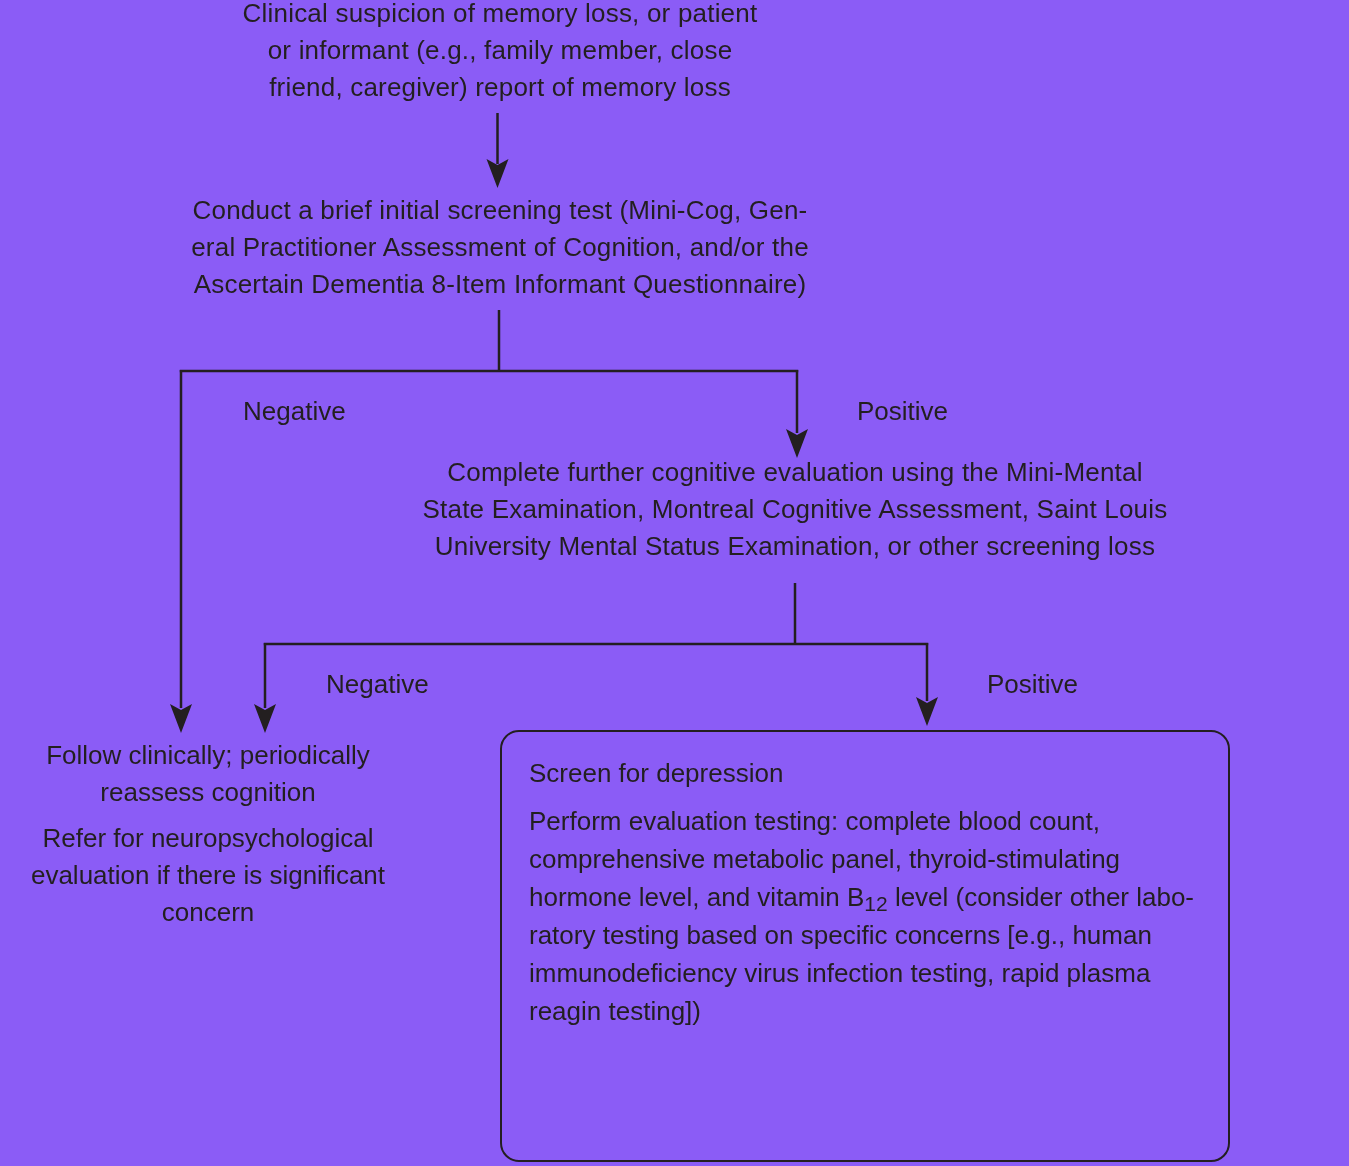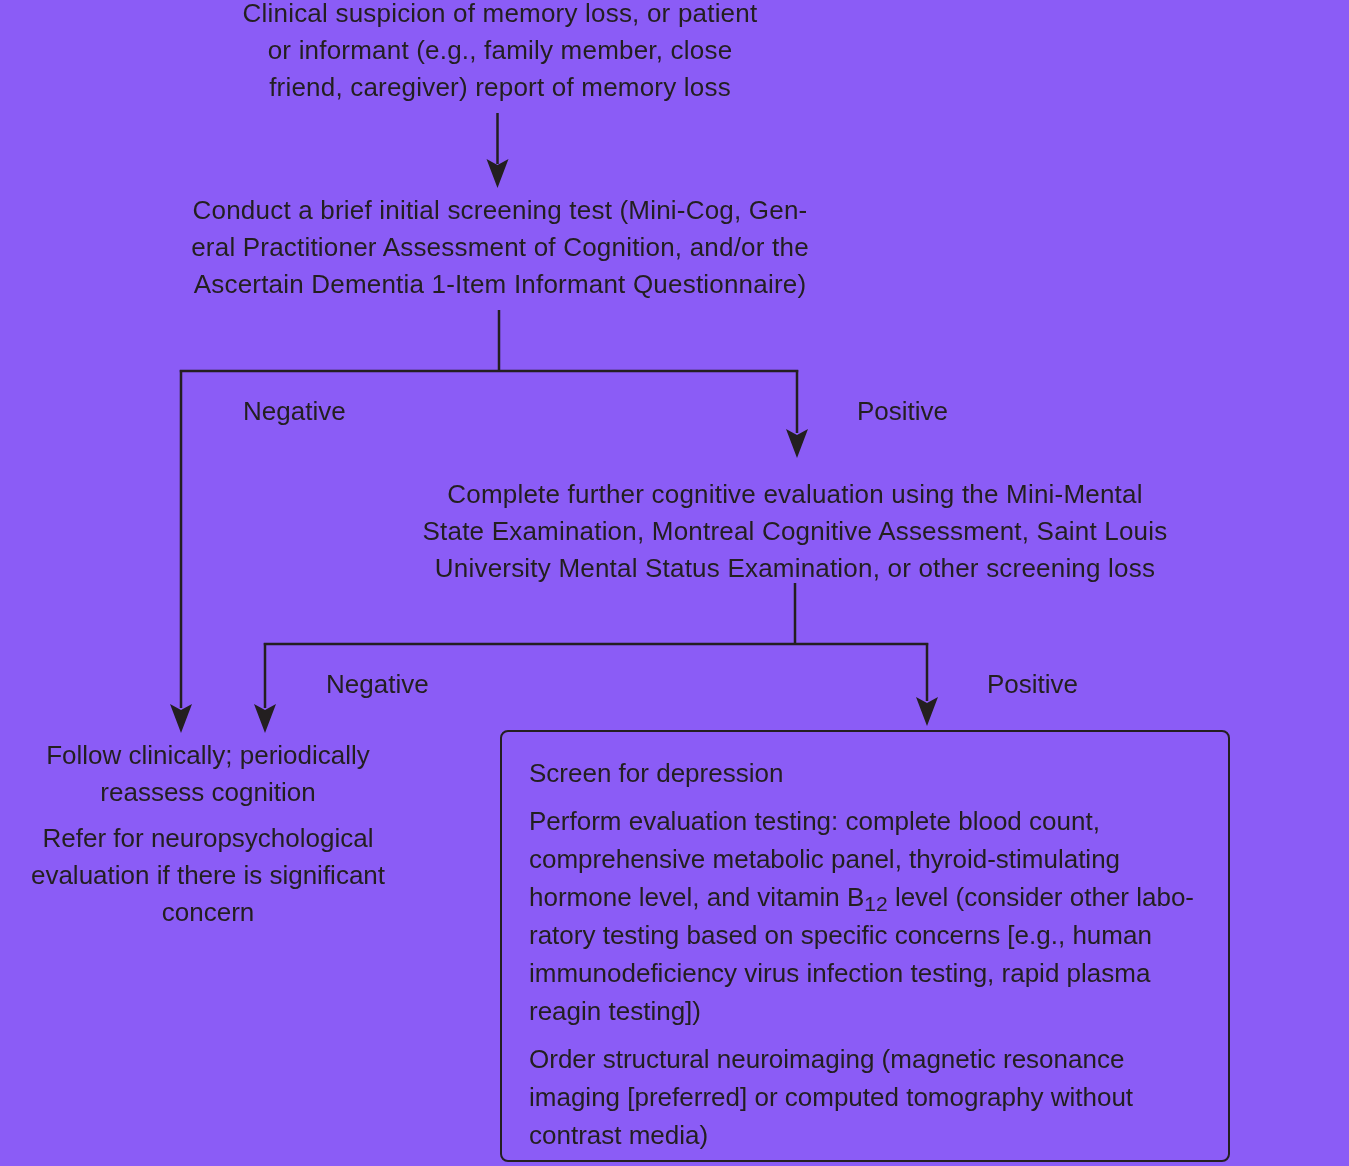--- a/index.html
+++ b/index.html
@@ -59,21 +59,21 @@
   }
   .result-left .para { margin: 0 0 9px 0; }
   .workup-box {
     position: absolute;
     left: 500px;
     top: 730px;
     width: 730px;
     height: 432px;
     box-sizing: border-box;
     border: 2.5px solid #231f20;
-    border-radius: 8px;
+    border-radius: 19px;
     padding: 22px 18px 0 27px;
     font-size: 26px;
     line-height: 38px;
     text-align: left;
   }
   .workup-box .para { margin: 0 0 10px 0; }
   sub.vit-sub {
     font-size: 21px;
     line-height: 0;
     vertical-align: -5px;
@@ -120,27 +120,27 @@
 
   <div class="node" style="left:150px; top:-5px; width:700px;">
     <div class="fc-line">Clinical suspicion of memory loss, or patient</div>
     <div class="fc-line">or informant (e.g., family member, close</div>
     <div class="fc-line">friend, caregiver) report of memory loss</div>
   </div>
 
   <div class="node" style="left:115px; top:192px; width:770px;">
     <div class="fc-line">Conduct a brief initial screening test (Mini-Cog, Gen-</div>
     <div class="fc-line">eral Practitioner Assessment of Cognition, and/or the</div>
-    <div class="fc-line">Ascertain Dementia 1-Item Informant Questionnaire)</div>
+    <div class="fc-line">Ascertain Dementia 8-Item Informant Questionnaire)</div>
   </div>
 
   <div class="branch-label" style="left:200px; top:393px;">Negative</div>
   <div class="branch-label" style="left:814px; top:393px;">Positive</div>
 
-  <div class="node" style="left:330px; top:476px; width:930px;">
+  <div class="node" style="left:330px; top:454px; width:930px;">
     <div class="fc-line">Complete further cognitive evaluation using the Mini-Mental</div>
     <div class="fc-line">State Examination, Montreal Cognitive Assessment, Saint Louis</div>
     <div class="fc-line">University Mental Status Examination, or other screening loss</div>
   </div>
 
   <div class="branch-label" style="left:283px; top:666px;">Negative</div>
   <div class="branch-label" style="left:944px; top:666px;">Positive</div>
 
   <div class="result-left">
     <div class="para">
@@ -159,20 +159,15 @@
       <div class="fc-line">Screen for depression</div>
     </div>
     <div class="para">
       <div class="fc-line">Perform evaluation testing: complete blood count,</div>
       <div class="fc-line">comprehensive metabolic panel, thyroid-stimulating</div>
       <div class="fc-line"><span>hormone level, and vitamin B</span><sub class="vit-sub">12</sub><span> level (consider other labo-</span></div>
       <div class="fc-line">ratory testing based on specific concerns [e.g., human</div>
       <div class="fc-line">immunodeficiency virus infection testing, rapid plasma</div>
       <div class="fc-line">reagin testing])</div>
     </div>
-    <div class="para">
-      <div class="fc-line">Order structural neuroimaging (magnetic resonance</div>
-      <div class="fc-line">imaging [preferred] or computed tomography without</div>
-      <div class="fc-line">contrast media)</div>
-    </div>
   </div>
 
 </div>
 
 </body></html>

